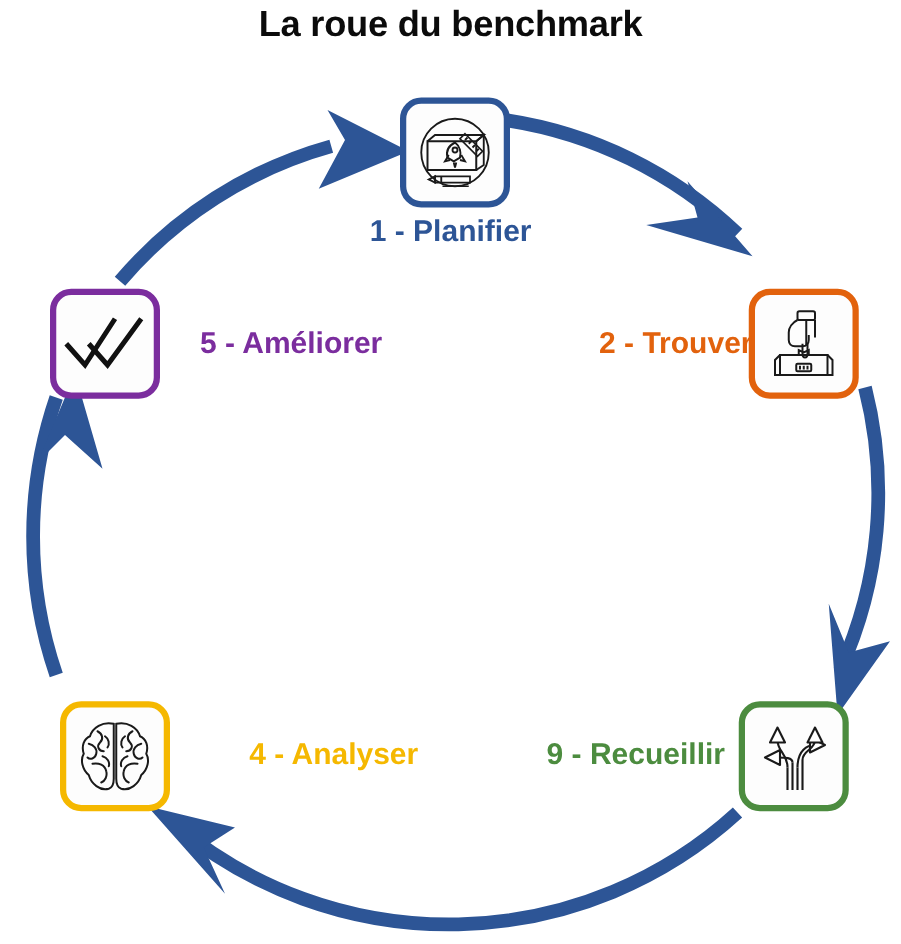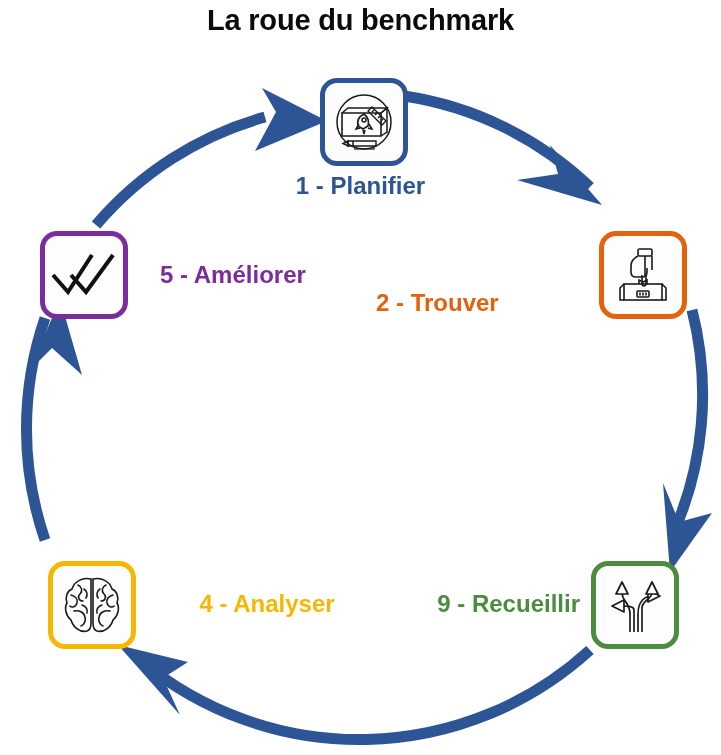--- a/index.html
+++ b/index.html
@@ -52,21 +52,21 @@
     font-size: 24px;
     font-weight: bold;
     white-space: nowrap;
     line-height: 1;
   }
   
   #node-1-box { left: 320px; top: 78px; border: 5px solid #2d5596; }
   #node-1-label { left: 0; top: 174px; width: 721px; text-align: center; color: #2d5596; }
   
   #node-2-box { left: 599px; top: 231px; border: 5px solid #e2620d; }
-  #node-2-label { left: 376px; top: 263px; width: 210px; color: #e2620d; margin-top: 28px; }
+  #node-2-label { left: 392px; top: 263px; width: 210px; text-align: right; color: #e2620d; }
   
   #node-3-box { left: 591px; top: 561px; border: 5px solid #4c8c3f; }
   #node-3-label { left: 370px; top: 592px; width: 210px; text-align: right; color: #4c8c3f; }
   
   #node-4-box { left: 48px; top: 561px; border: 5px solid #f5b800; }
   #node-4-label { left: 152px; top: 592px; width: 230px; text-align: center; color: #f5b800; }
   
   #node-5-box { left: 40px; top: 231px; border: 5px solid #7b2d9e; }
   #node-5-label { left: 136px; top: 263px; width: 240px; text-align: left; color: #7b2d9e; margin-left: 24px; }
 </style>

